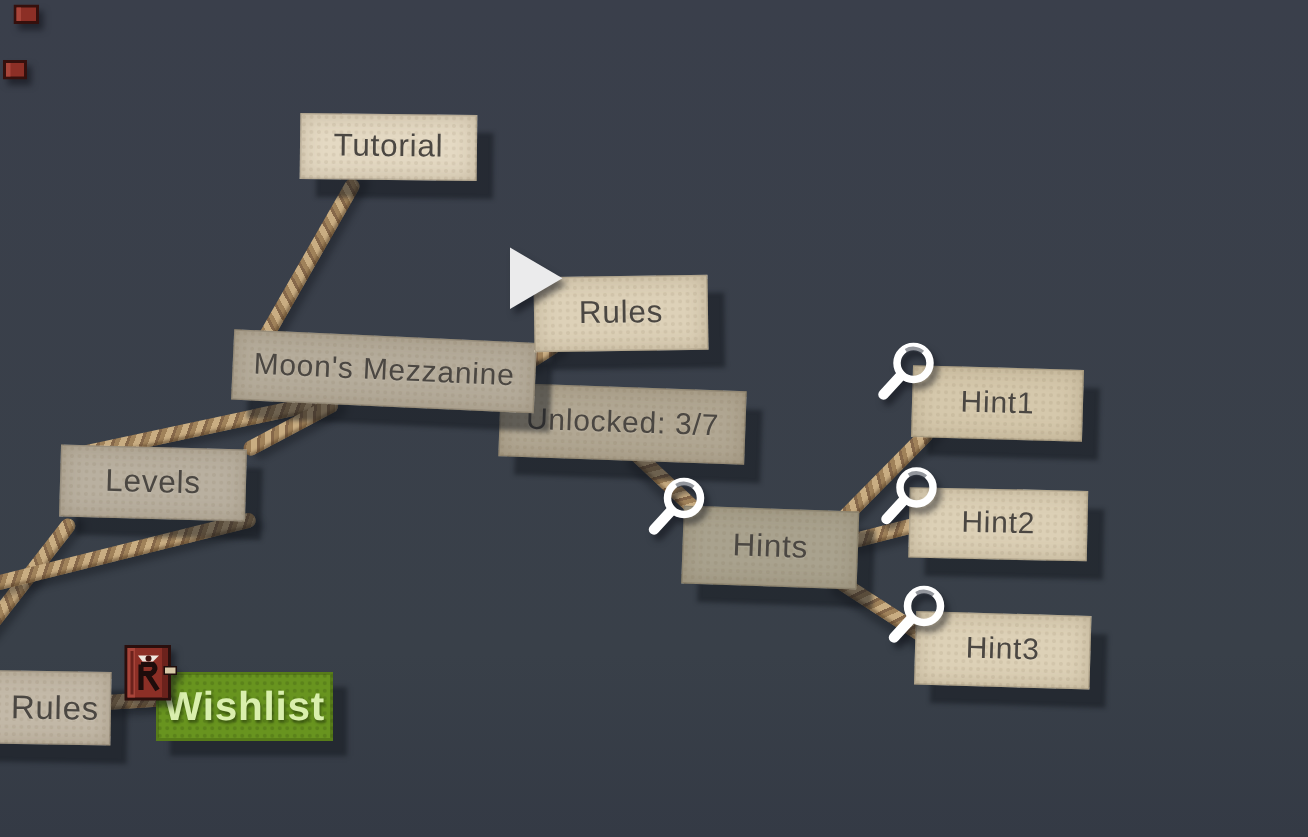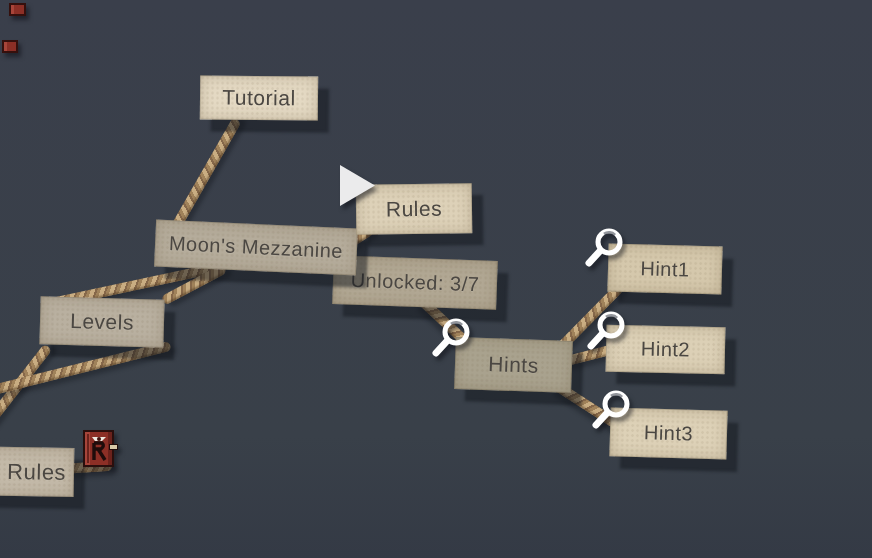--- a/index.html
+++ b/index.html
@@ -92,20 +92,23 @@
   </div>
 
   <div class="tag" style="left:610px;top:409px;width:117px;height:49px;background-color:#ddd1b7;transform:rotate(1.6deg);font-size:20px;">
     <span>Hint3</span>
   </div>
 
   <div class="tag" style="left:-48px;top:447px;width:114px;height:49px;background-color:#c3b9a8;transform:rotate(1deg);font-size:22px;justify-content:flex-end;padding-right:8px;">
     <span>Rules</span>
   </div>
 
+  <div class="wishlist" style="left:104px;top:448px;width:118px;height:46px;">
+    <span>Wishlist</span>
+  </div>
 
   <svg class="pxicon" style="left:82px;top:429px;" width="36" height="39" viewBox="0 0 36 39">
     <rect x="1" y="1" width="31" height="37" fill="#2a0f0d"></rect>
     <rect x="3" y="3" width="27" height="33" fill="#8c2f26"></rect>
     <rect x="3" y="3" width="5" height="33" fill="#a8453a"></rect>
     <rect x="5" y="5" width="2" height="29" fill="#6b221c"></rect>
     <rect x="26" y="3" width="4" height="33" fill="#6b221c"></rect>
     <rect x="27" y="15" width="9" height="6" fill="#1e0c0b"></rect>
     <rect x="28" y="16" width="7" height="4" fill="#d8c9a8"></rect>
     <path d="M10 8 L24 8 L20 12 L13 12 Z" fill="#efe8df"></path>

